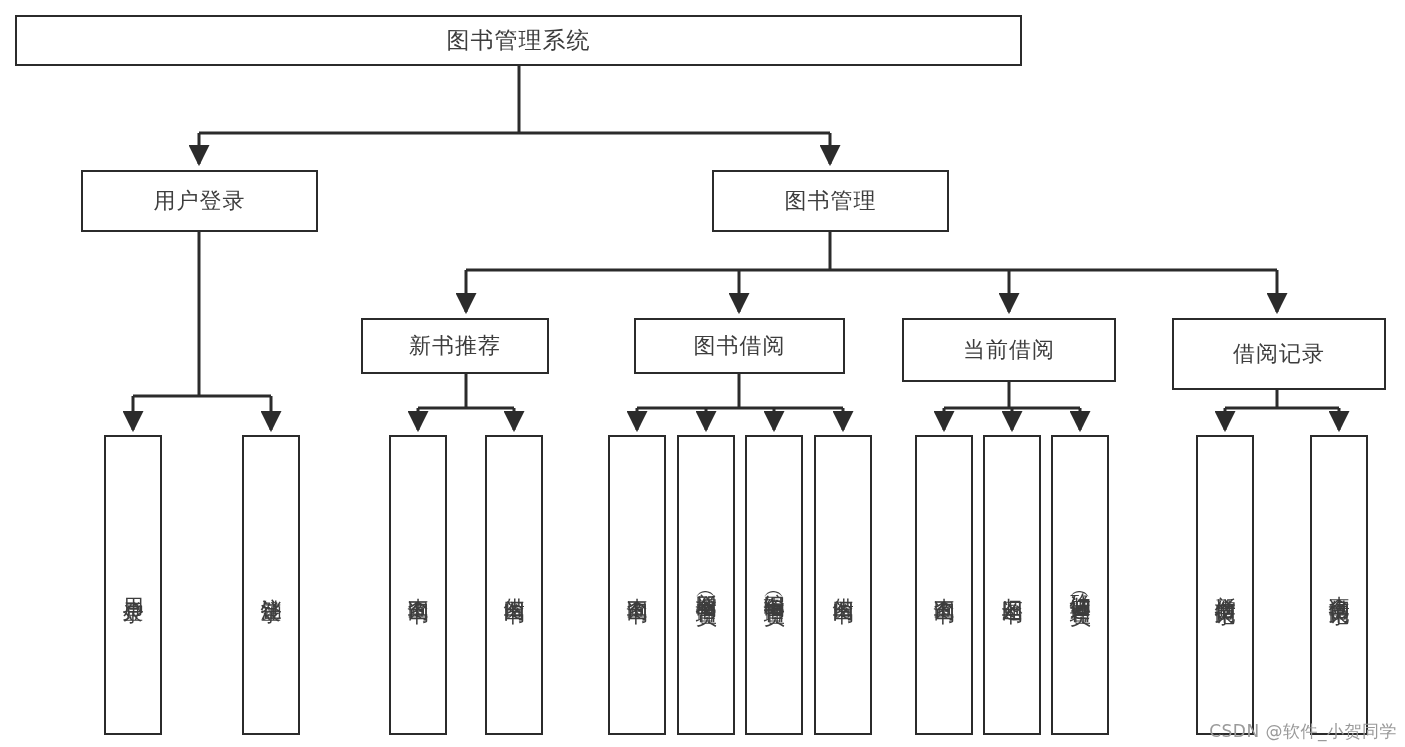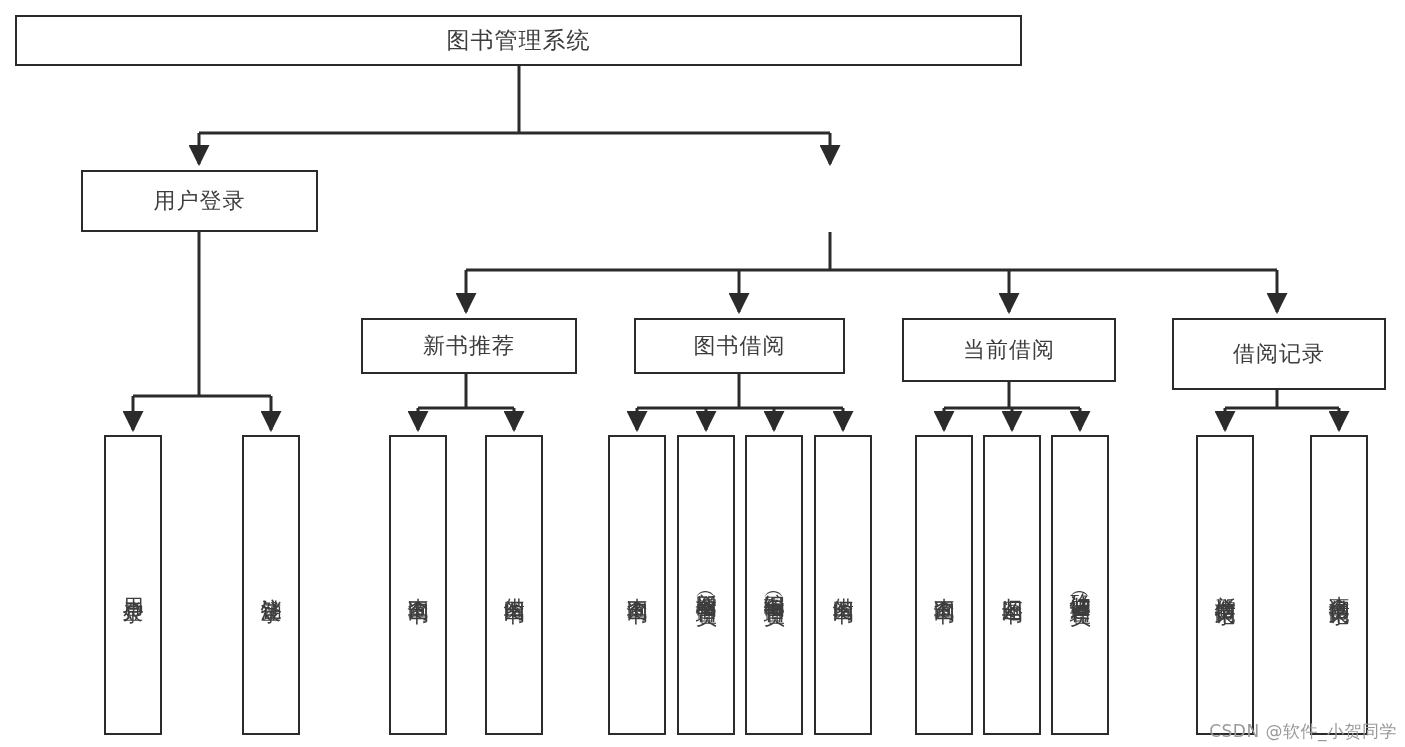--- a/index.html
+++ b/index.html
@@ -134,22 +134,25 @@
   </svg>
 
   <div class="node horizontal root" style="left:15px; top:15px; width:1007px; height:51px;">
     <span class="node-label">图书管理系统</span>
   </div>
 
   <div class="node horizontal" style="left:81px; top:170px; width:237px; height:62px;">
     <span class="node-label">用户登录</span>
   </div>
 
-
-  <div class="node horizontal" style="left:361px; top:318px; width:216px; height:56px;">
+  <div class="node horizontal" style="left:712px; top:170px; width:237px; height:62px;">
+    <span class="node-label">图书管理</span>
+  </div>
+
+  <div class="node horizontal" style="left:361px; top:318px; width:188px; height:56px;">
     <span class="node-label">新书推荐</span>
   </div>
 
   <div class="node horizontal" style="left:634px; top:318px; width:211px; height:56px;">
     <span class="node-label">图书借阅</span>
   </div>
 
   <div class="node horizontal" style="left:902px; top:318px; width:214px; height:64px;">
     <span class="node-label">当前借阅</span>
   </div>

